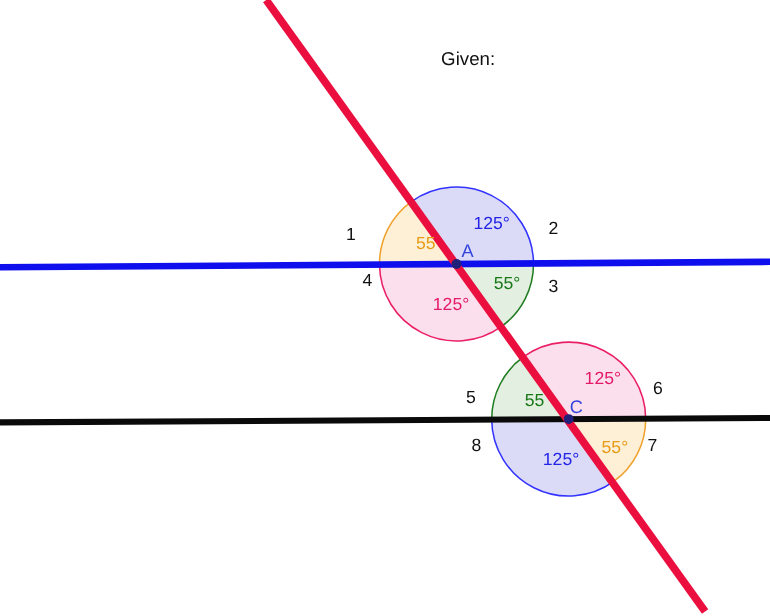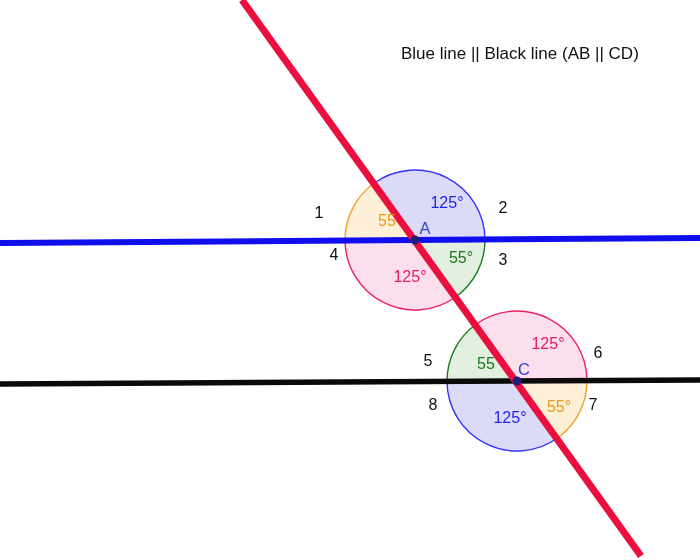--- a/index.html
+++ b/index.html
@@ -75,16 +75,16 @@
     <text x="559" y="412" text-anchor="middle" fill="#e89b17">55°</text>
     <text x="510" y="423" text-anchor="middle" fill="#2323e8">125°</text>
     <text class="pt-label" x="524" y="375" text-anchor="middle" fill="#3344dd">C</text>
     <text class="num" x="428" y="366" text-anchor="middle">5</text>
     <text class="num" x="598" y="358" text-anchor="middle">6</text>
     <text class="num" x="593" y="410" text-anchor="middle">7</text>
     <text class="num" x="433" y="410" text-anchor="middle">8</text>
   </svg>
 
   <div class="given-text">
-    <div>Blue line || Black line (AB || CD)</div>
+    <div>Given:</div>
   </div>
 
 </div>
 
 </body></html>

